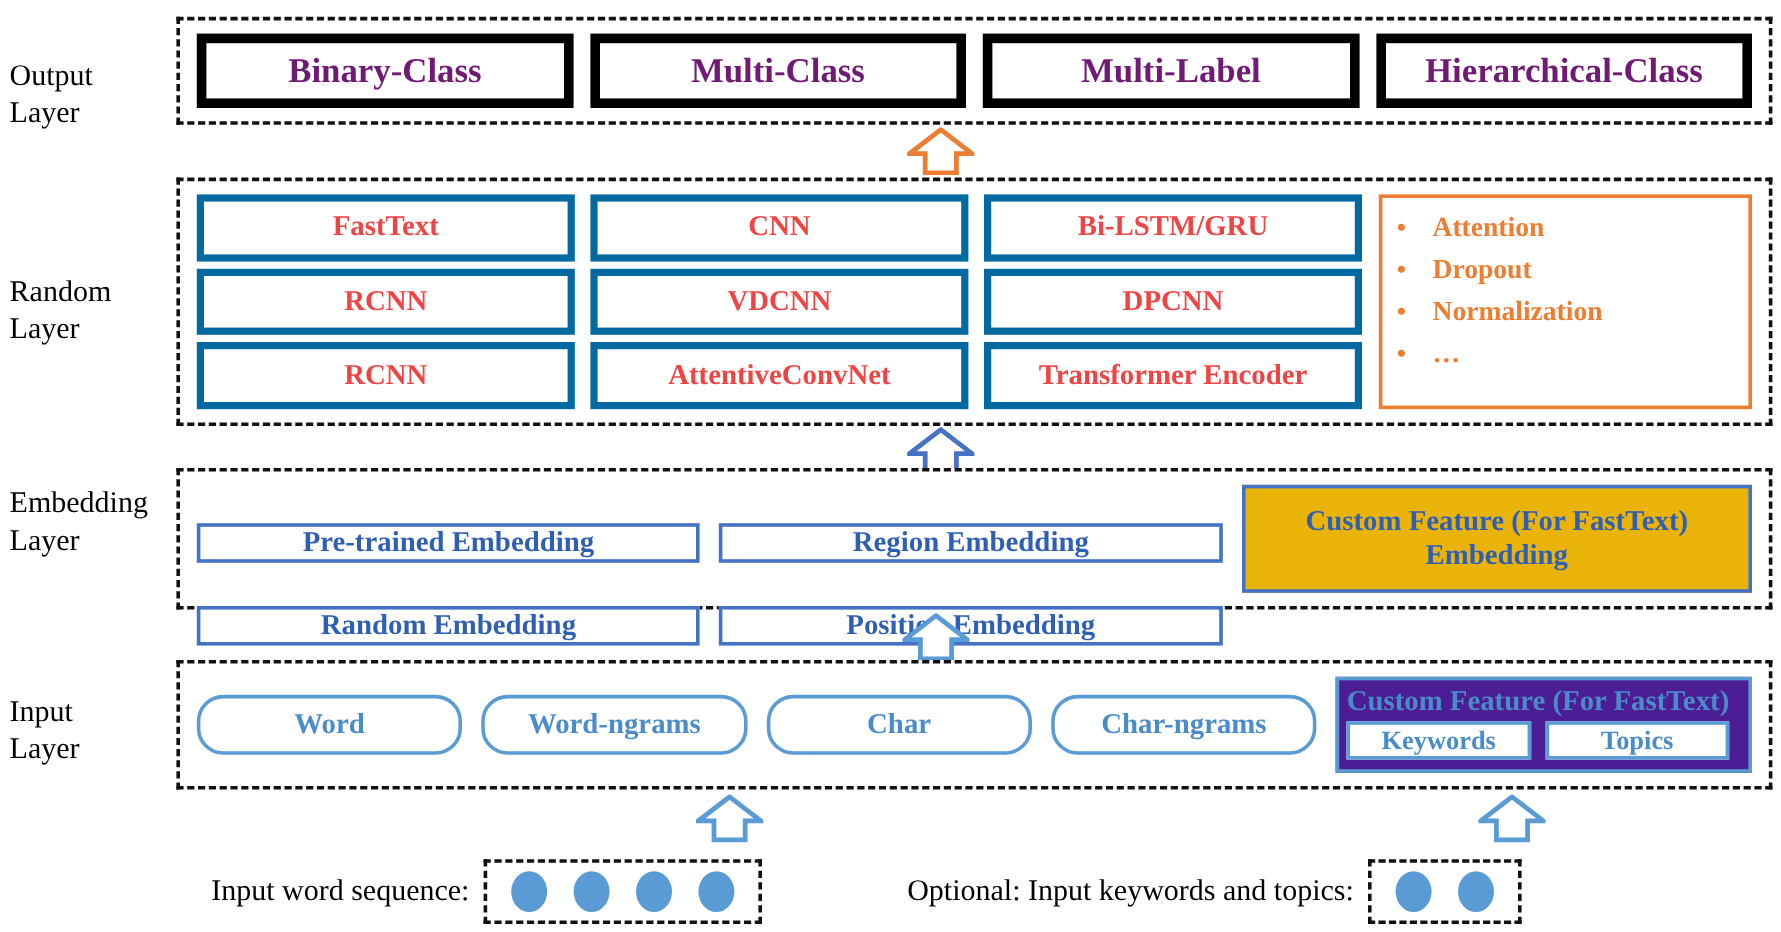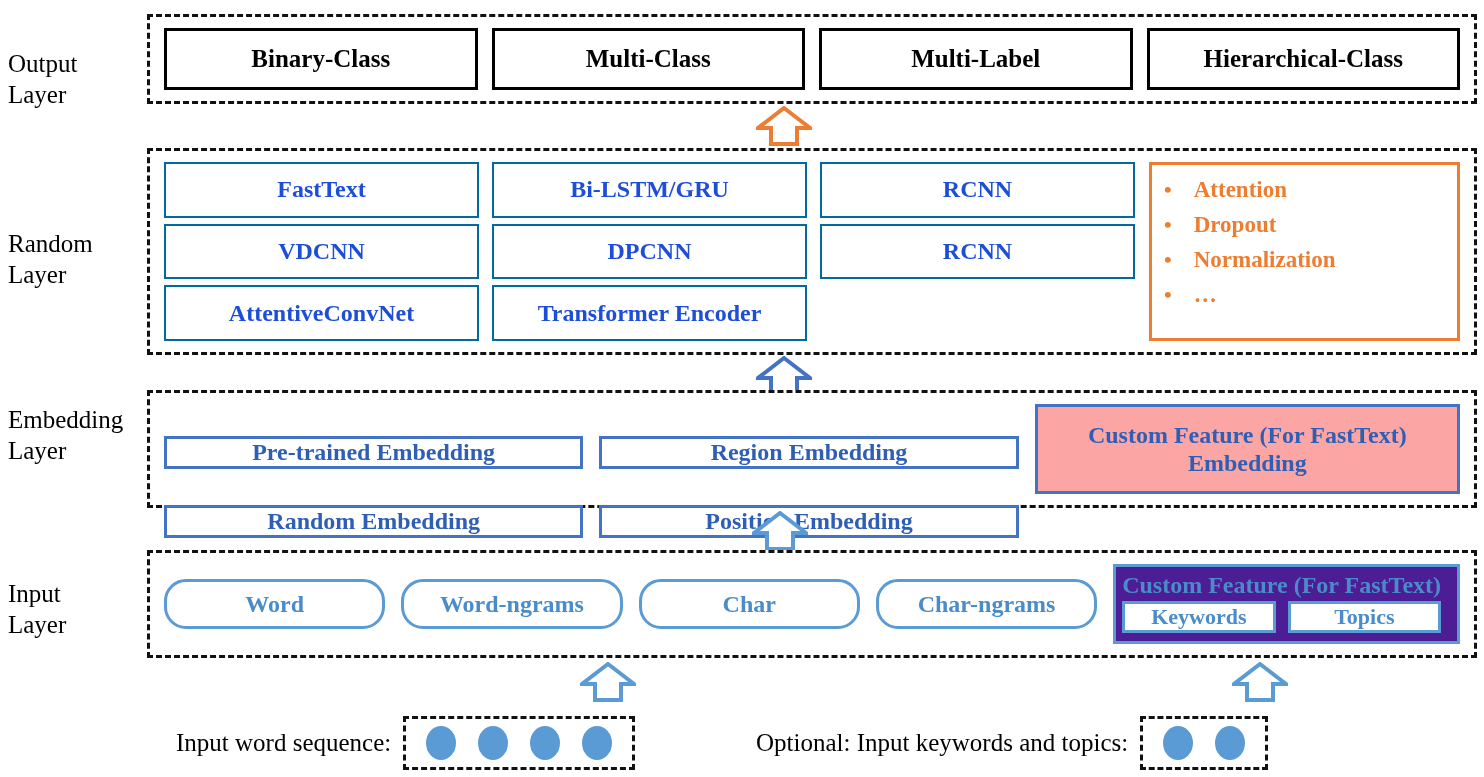--- a/index.html
+++ b/index.html
@@ -59,30 +59,30 @@
     align-items: center;
     justify-content: center;
     text-align: center;
     font-weight: bold;
     background: #ffffff;
     line-height: 1.12;
   }
 
   
   .node-green {
-    border: 3px solid #000000;
-    color: #000000;
-    font-size: 25px;
+    border: 8px solid #000000;
+    color: #701a75;
+    font-size: 29px;
     flex: 1 1 0;
   }
 
   
   .node-orange {
-    border: 2px solid #0369a1;
-    color: #1d4ed8;
+    border: 6px solid #0369a1;
+    color: #ef4444;
     font-size: 24px;
   }
 
   
   .node-blue {
     border: 3px solid #4472C4;
     color: #2E5FB5;
     font-size: 24px;
     margin-top: 32px;
   }
@@ -143,21 +143,21 @@
     flex: 1 1 0;
     border: 3px solid #4472C4;
     color: #2E5FB5;
     font-size: 24px;
     font-weight: bold;
     display: flex;
     align-items: center;
     justify-content: center;
     text-align: center;
     line-height: 1.18;
-    background: #fca5a5;
+    background: #eab308;
   }
 
   
   #input-inner { gap: 16px; align-items: center; }
   #input-inner .node-lblue.simple {
     flex: 1 1 0;
     height: 50px;
     border-radius: 22px;
   }
   #input-custom {
@@ -260,20 +260,21 @@
   <div class="arrow" id="arrow-enc-out">
     <svg viewBox="0 0 56 40" width="56" height="40">
       <polygon points="28,2 54,22 41,22 41,38 15,38 15,22 2,22" fill="#ffffff" stroke="#ED7D31" stroke-width="4" stroke-linejoin="miter"></polygon>
     </svg>
   </div>
 
   <div class="layer-box" id="box-encoder">
     <div class="layer-inner">
       <div id="encoder-grid">
         <div class="node node-orange">FastText</div>
+        <div class="node node-orange">CNN</div>
         <div class="node node-orange">Bi-LSTM/GRU</div>
         <div class="node node-orange">RCNN</div>
         <div class="node node-orange">VDCNN</div>
         <div class="node node-orange">DPCNN</div>
         <div class="node node-orange">RCNN</div>
         <div class="node node-orange">AttentiveConvNet</div>
         <div class="node node-orange">Transformer Encoder</div>
       </div>
 
       <div id="encoder-extras">

